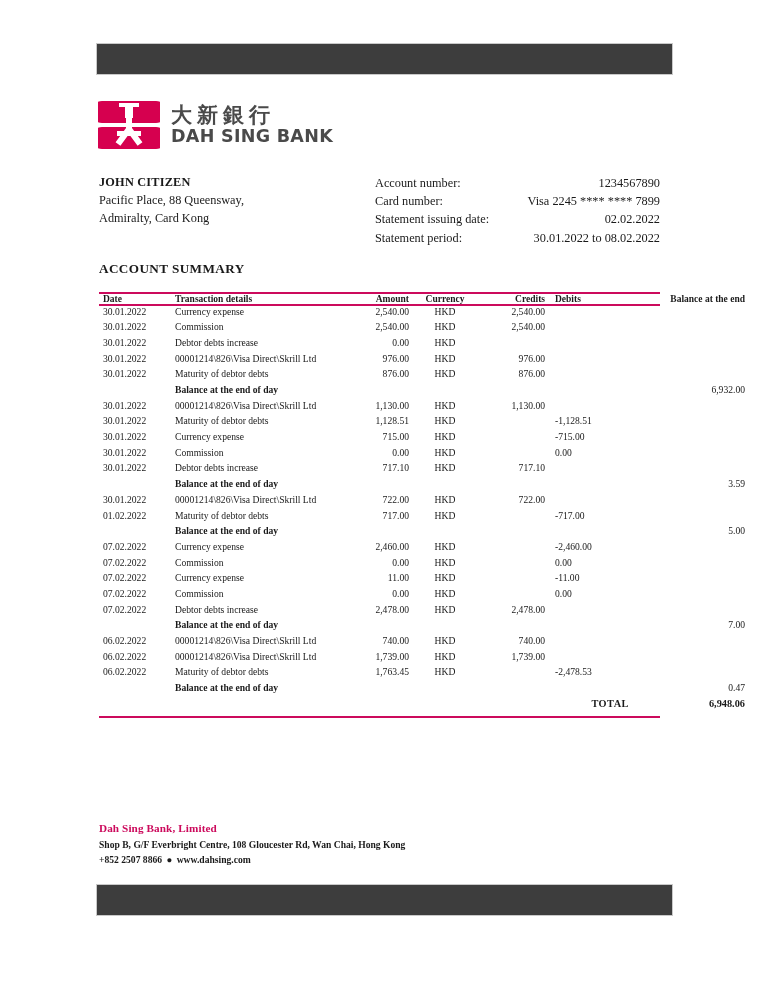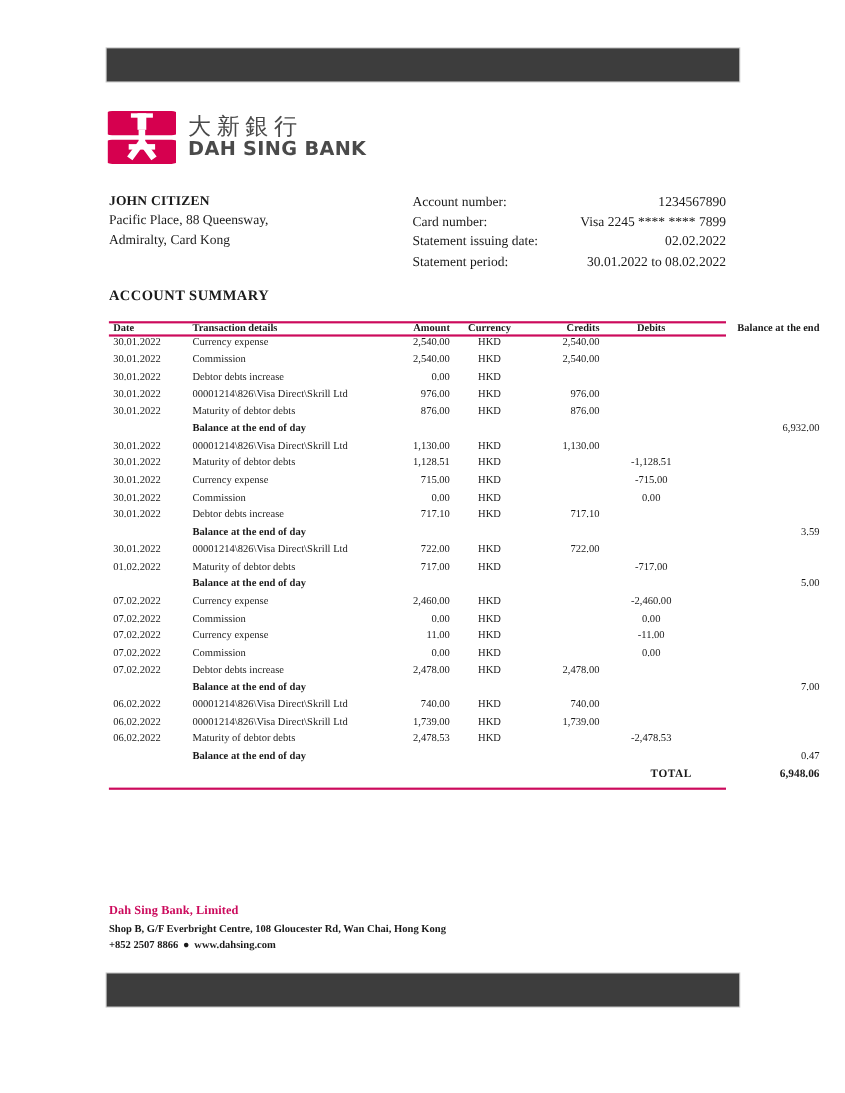--- a/index.html
+++ b/index.html
@@ -50,21 +50,21 @@
   }
   .logo-words {
     display: flex;
     flex-direction: column;
     justify-content: center;
     gap: 1px;
   }
   .logo-cn {
     font-family: "DejaVu Sans", sans-serif;
     font-size: 21px;
-    font-weight: 400;
+    font-weight: 700;
     letter-spacing: 5px;
     color: #4a4a4a;
     line-height: 1.05;
   }
   .logo-en {
     font-family: "DejaVu Sans", sans-serif;
     font-size: 17.5px;
     font-weight: 700;
     letter-spacing: 0.3px;
     color: #4a4a4a;
@@ -151,21 +151,21 @@
   tbody td {
     height: 15.7px;
     font-size: 9.6px;
   }
 
   .c-date   { width: 58px;  text-align: left; padding-left: 4px !important; }
   .c-det    { width: 160px; text-align: left; padding-left: 4px !important; }
   .c-amt    { width: 74px;  text-align: right; padding-right: 8px !important; }
   .c-cur    { width: 56px;  text-align: center; }
   .c-cred   { width: 72px;  text-align: right; padding-right: 10px !important; }
-  .c-deb    { width: 74px;  text-align: center; padding-right: 6px !important; }
+  .c-deb    { width: 74px;  text-align: left; padding-right: 6px !important; }
   .c-bal    { width: 110px; text-align: right; padding-right: 2px !important; }
 
   thead th.c-det { padding-left: 14px !important; margin-top: 32px; }
   tbody td.c-det { padding-left: 14px !important; }
   thead th.c-bal { text-align: right; padding-right: 2px !important; }
 
   tr.eod td.c-det {
     padding-left: 14px !important;
     font-weight: bold;
   }
@@ -480,21 +480,21 @@
             <td class="c-det">00001214\826\Visa Direct\Skrill Ltd</td>
             <td class="c-amt">1,739.00</td>
             <td class="c-cur">HKD</td>
             <td class="c-cred">1,739.00</td>
             <td class="c-deb"></td>
             <td class="c-bal"></td>
           </tr>
           <tr>
             <td class="c-date">06.02.2022</td>
             <td class="c-det">Maturity of debtor debts</td>
-            <td class="c-amt">2,478.53</td>
+            <td class="c-amt">1,763.45</td>
             <td class="c-cur">HKD</td>
             <td class="c-cred"></td>
             <td class="c-deb">-2,478.53</td>
             <td class="c-bal"></td>
           </tr>
           <tr class="eod">
             <td class="c-date"></td>
             <td class="c-det">Balance at the end of day</td>
             <td class="c-amt"></td>
             <td class="c-cur"></td>

